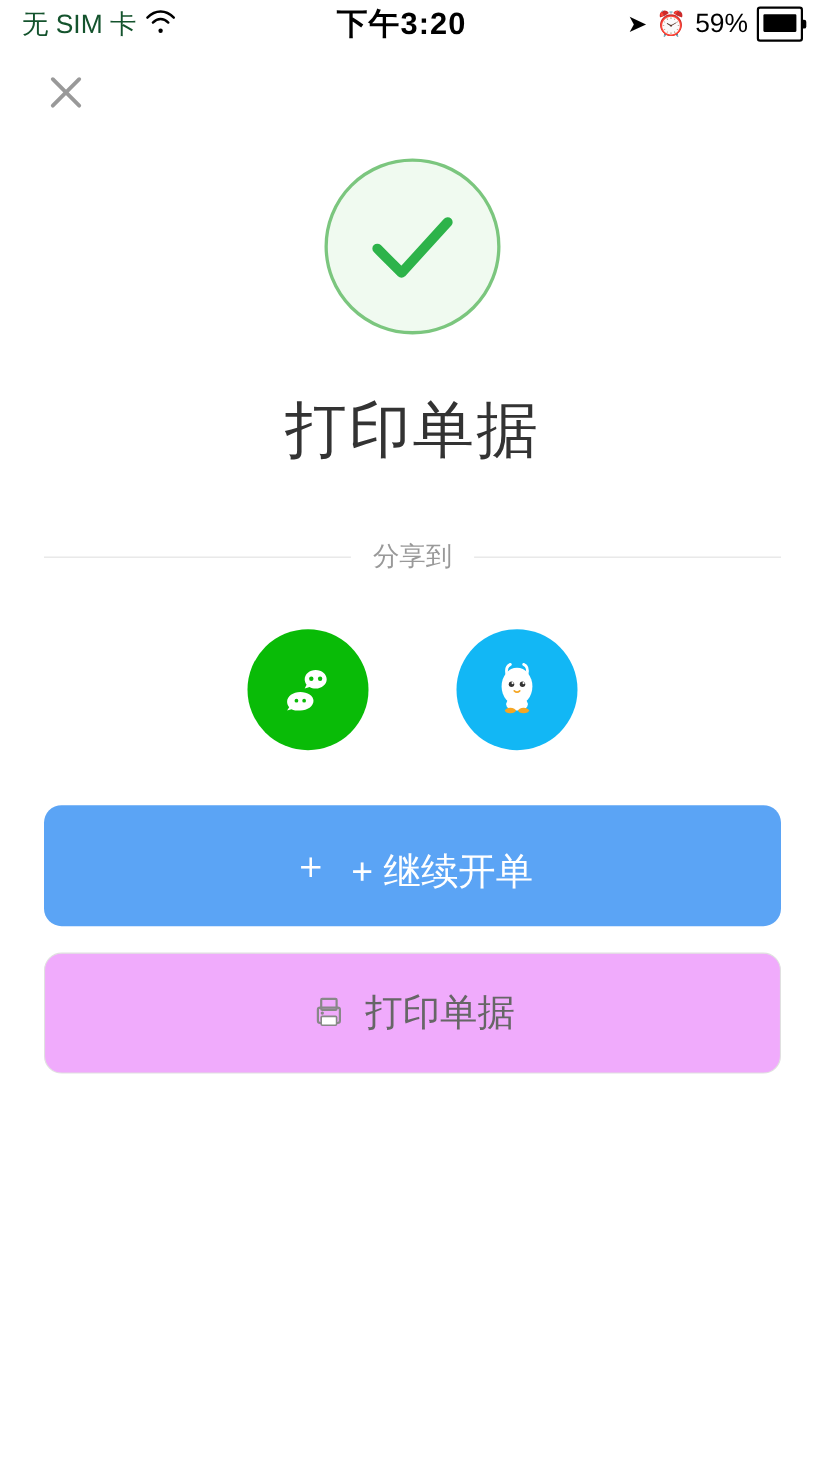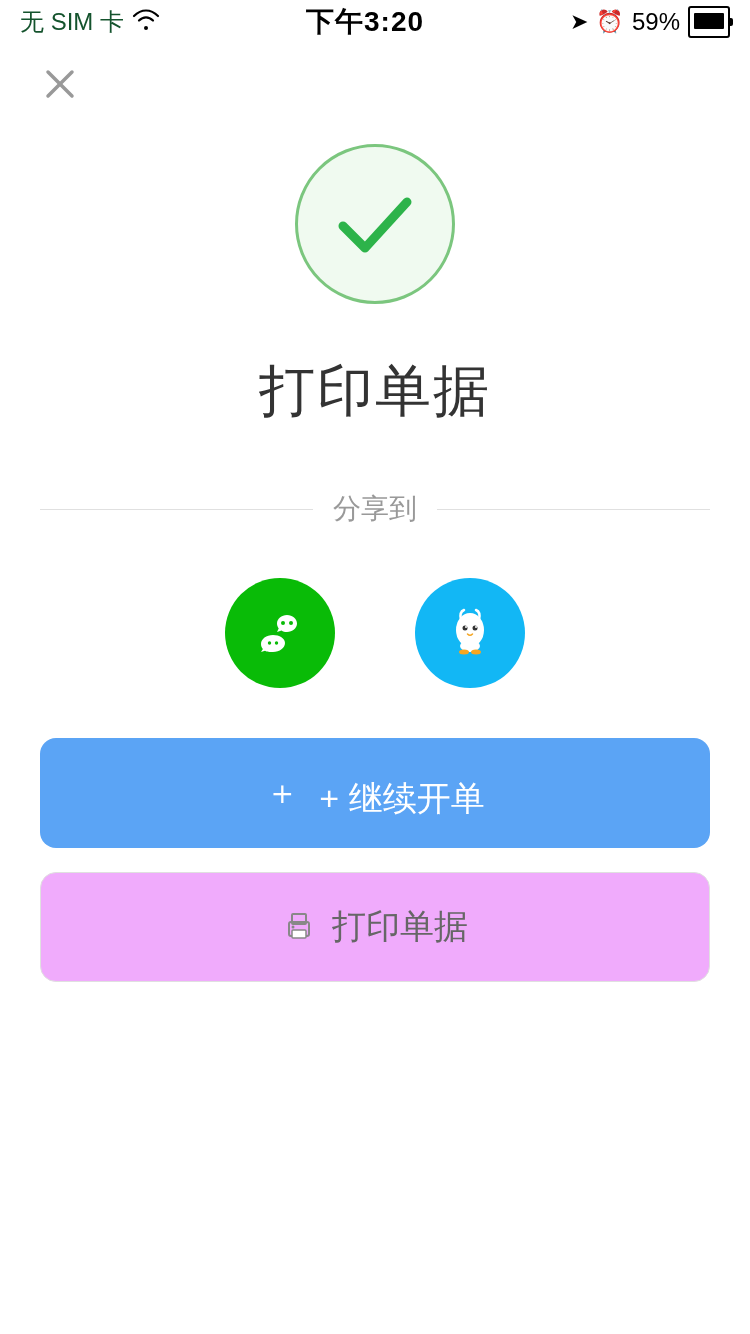--- a/index.html
+++ b/index.html
@@ -123,21 +123,21 @@
 
     .share-divider::before,
     .share-divider::after {
       content: '';
       flex: 1;
       height: 1px;
       background: #e0e0e0;
     }
 
     .share-label {
-      font-size: 28px;
+      font-size: 24px;
       color: #999999;
       white-space: nowrap;
     }
 
     .share-icons {
       display: flex;
       justify-content: center;
       gap: 80px;
     }
 

